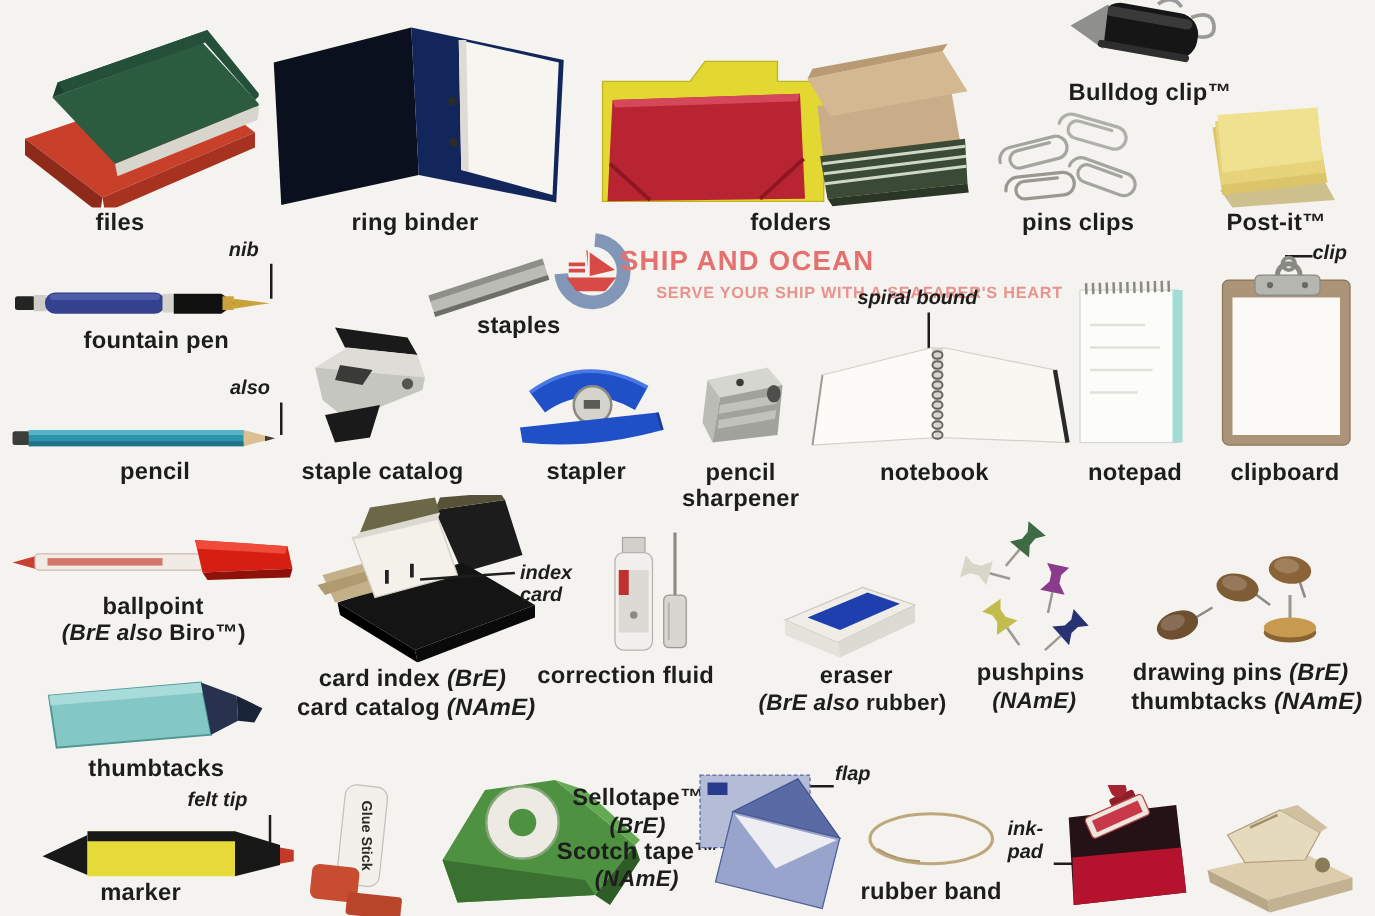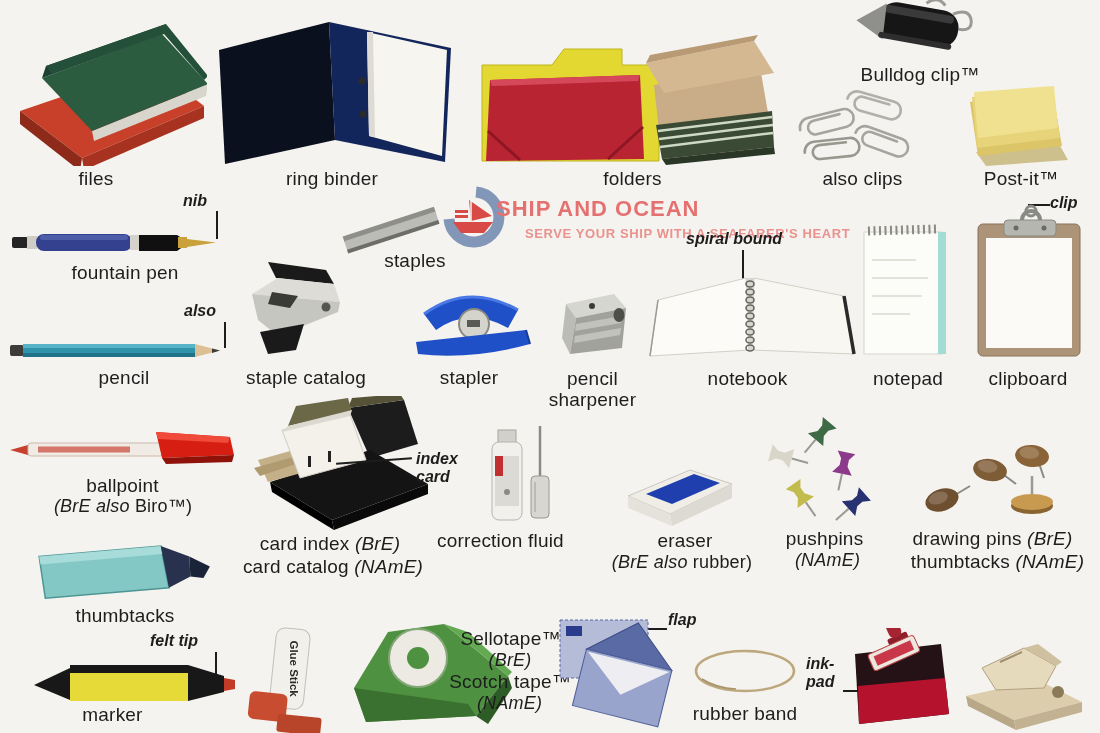--- a/index.html
+++ b/index.html
@@ -4,21 +4,21 @@
 <style>
   html,body{margin:0;padding:0;background:#e9e7e3;}
   #canvas{
     position:relative;width:1100px;height:733px;margin:0 auto;
     background:#f5f3ef;overflow:hidden;
     font-family:"Liberation Sans",sans-serif;
   }
   .item{position:absolute;}
   .img{position:absolute;}
   .lbl{
-    position:absolute;font-weight:normal;font-size:19px;color:#1d1d1d;
+    position:absolute;font-weight:bold;font-size:19px;color:#1d1d1d;
     text-align:center;line-height:1.12;letter-spacing:.2px;white-space:nowrap;
   }
   .lbl2{font-size:18px;}
   .it{font-style:italic;}
   .up{font-style:normal;}
   .ann{
     position:absolute;font-weight:bold;font-size:16px;color:#1d1d1d;
     line-height:1.15;white-space:nowrap;font-style:italic;
   }
   .aline{position:absolute;background:#1d1d1d;}
@@ -112,21 +112,21 @@
   <div class="item">
     <svg class="img" style="left:786px;top:86px" width="140" height="82" viewBox="0 0 140 82">
       <defs>
         <path id="pclip" d="M4,16 a10,10 0 0 1 10,-10 h36 a9,9 0 0 1 0,18 h-31 a7,7 0 0 1 0,-14 h27" fill="none" stroke-linecap="round"></path>
       </defs>
       <use href="#pclip" stroke="#a5a5a0" stroke-width="2.6" transform="translate(8,22) rotate(-14 30 10)"></use>
       <use href="#pclip" stroke="#b0b0ab" stroke-width="2.6" transform="translate(58,4) rotate(16 30 10)"></use>
       <use href="#pclip" stroke="#98988f" stroke-width="2.6" transform="translate(14,48) rotate(-6 30 10)"></use>
       <use href="#pclip" stroke="#a5a5a0" stroke-width="2.6" transform="translate(66,40) rotate(20 30 10)"></use>
     </svg>
-    <div class="lbl" style="left:795px;top:168px;width:135px">also clips</div>
+    <div class="lbl" style="left:795px;top:168px;width:135px">pins clips</div>
   </div>
 
   <div class="item">
     <svg class="img" style="left:960px;top:80px" width="115" height="88" viewBox="0 0 115 88">
       <polygon points="16,72 98,62 108,80 26,86" fill="#cdc08c"></polygon>
       <polygon points="10,22 92,10 102,66 18,76" fill="#dcc468"></polygon>
       <polygon points="12,17 93,8 100,58 17,68" fill="#e7d37a"></polygon>
       <polygon points="14,12 94,6 98,48 18,58" fill="#f0e190"></polygon>
     </svg>
     <div class="lbl" style="left:955px;top:168px;width:132px">Post-it™</div>

